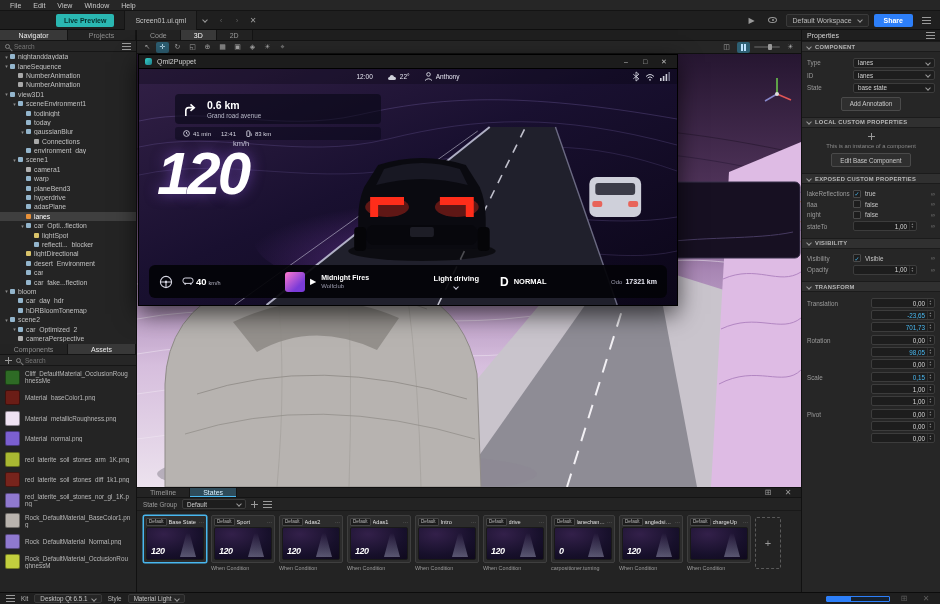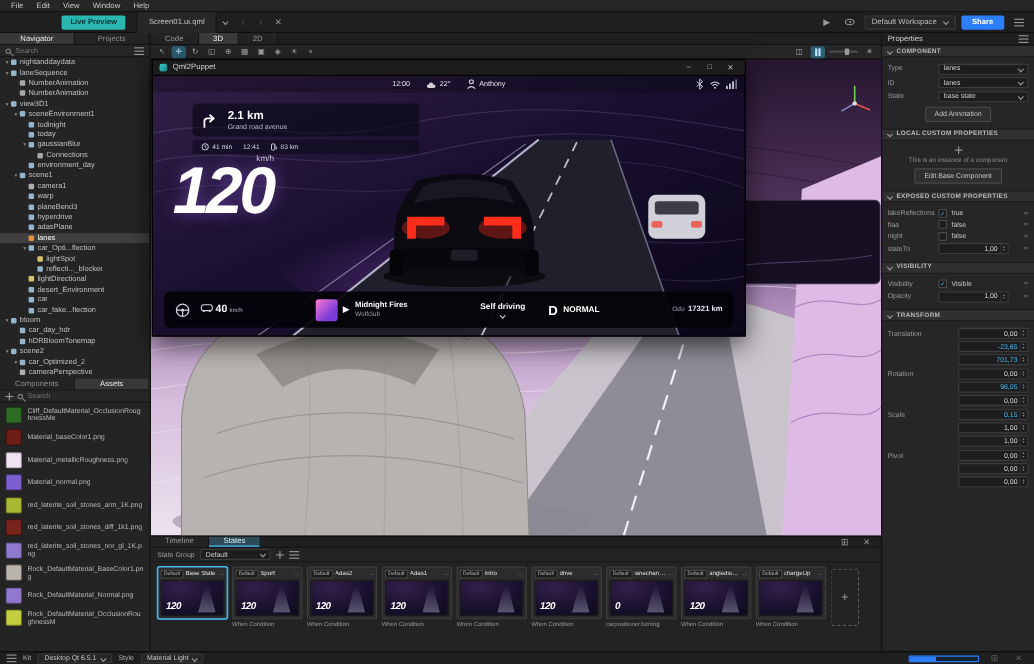--- a/index.html
+++ b/index.html
@@ -580,21 +580,21 @@
             </svg>
         </span>
       </div>
 
       <div id="nav-card">
         <div id="nav-main">
           <svg width="15" height="15" viewBox="0 0 14 16">
               <path d="M2,15 V9 Q2,6 5,6 H10 M7,2.5 L11,6 L7,9.5" stroke="#fff" stroke-width="1.7" fill="none"></path>
             </svg>
           <span>
-            <div id="nav-dist">2.1 km</div>
+            <div id="nav-dist">0.6 km</div>
             <div id="nav-street">Grand road avenue</div>
           </span>
         </div>
         <div id="nav-eta">
           <span class="eta-item">
             <svg width="7" height="7" viewBox="0 0 8 8">
                 <circle cx="4" cy="4" r="3.3" fill="none" stroke="#d6d6e2"></circle>
                 <path d="M4,2.2 V4 L5.4,5" stroke="#d6d6e2" fill="none"></path>
               </svg>
             <span>41 min</span>
@@ -632,21 +632,21 @@
         </span>
         <span class="hb-media">
           <span class="album"></span>
           <span class="playbtn">▶</span>
           <span>
             <div class="mtitle">Midnight Fires</div>
             <div class="martist">Wolfclub</div>
           </span>
         </span>
         <span class="hb-mode">
-          <span>Self driving</span>
+          <span>Light driving</span>
           <span class="chev"></span>
         </span>
         <span class="hb-gear">
           <span class="g">D</span>
           <span class="m">NORMAL</span>
         </span>
         <span class="hb-odo">
           <span class="ol">Odo</span>
           <span class="ov">17321 km</span>
         </span>

